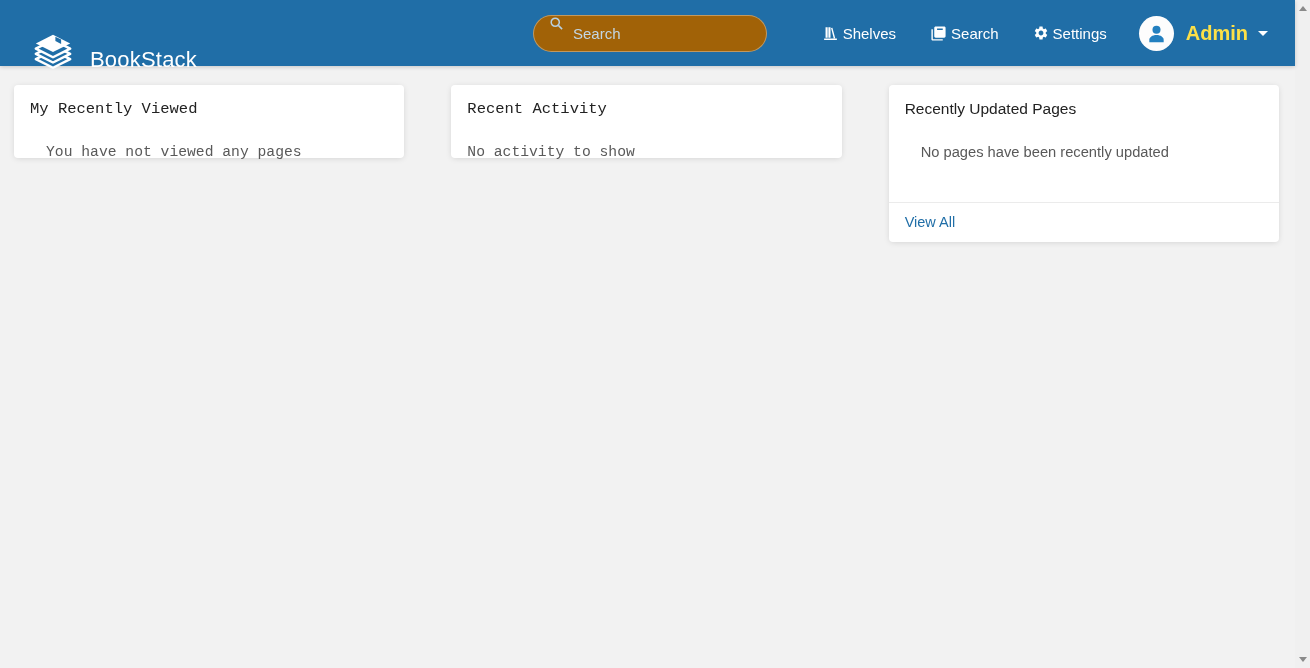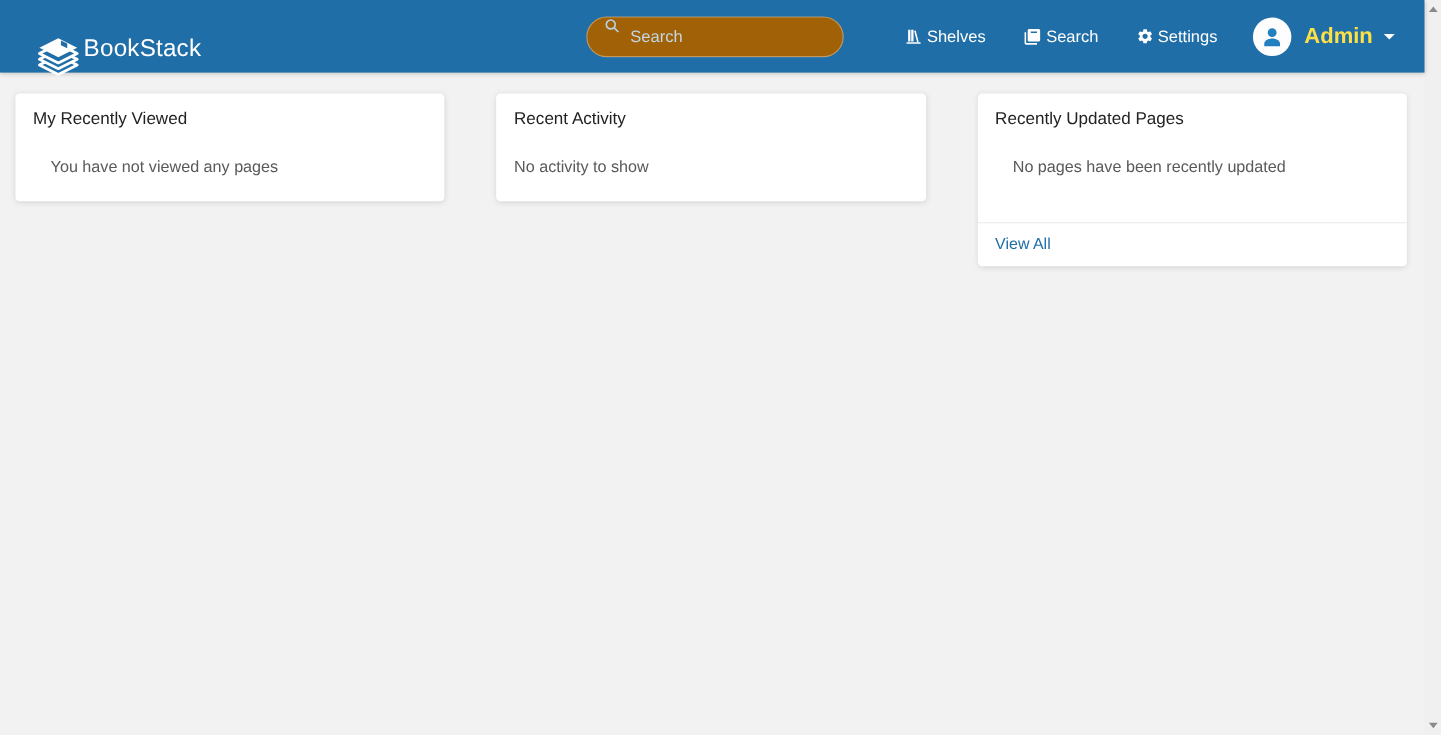--- a/index.html
+++ b/index.html
@@ -14,21 +14,21 @@
 
   
   .navbar {
     height:66px; background:#206ea7;
     display:flex; align-items:center;
     padding:0 27px 0 32px;
     box-shadow:0 1px 4px rgba(0,0,0,0.18);
     position:relative; z-index:5;
   }
   .nav-left { flex:1; display:flex; align-items:center; }
-  .logo { display:flex; align-items:flex-start; gap:2px; text-decoration:none; cursor:pointer;margin-top:37px; }
+  .logo { display:flex; align-items:flex-end; gap:16px; text-decoration:none; cursor:pointer;margin-top:37px; }
   .logo-text { color:#fff; font-size:22px; font-weight:500; letter-spacing:0.2px; }
 
   .nav-center { display:flex; justify-content:center; }
   .search-box {
     width:234px; height:37px;
     background:#a16207;
     border:1px solid rgba(255,255,255,0.35);
     border-radius:19px;
     display:flex; 
     padding:0 12px 0 15px;
@@ -74,21 +74,21 @@
   
   .cards {
     margin-top:19px;
     display:flex; align-items:flex-start;
     padding:0 16px 0 14px; gap:47px;
   }
   .card {
     flex:1; background:#fff; border-radius:4px;
     box-shadow:0 1px 6px -1px rgba(0,0,0,0.15);
   }
-  .card-plain { height:98px; }
+  .card-plain { height:73px;font-family:Liberation Mono, monospace; }
   .card-title {
     font-size:15.5px; font-weight:400; color:#222;
     padding:15px 16px 0;
   }
   .empty-text { margin:26px 16px 0; font-size:14.7px; color:#595959; }
   .empty-text.indented { margin-left:32px; }
   .card-body { height:117px; }
   .card-footer { border-top:1px solid #ebebeb; padding:10px 16px 11px; }
   .view-all { color:#206ea7; font-size:14.5px; text-decoration:none; cursor:pointer; }
 

